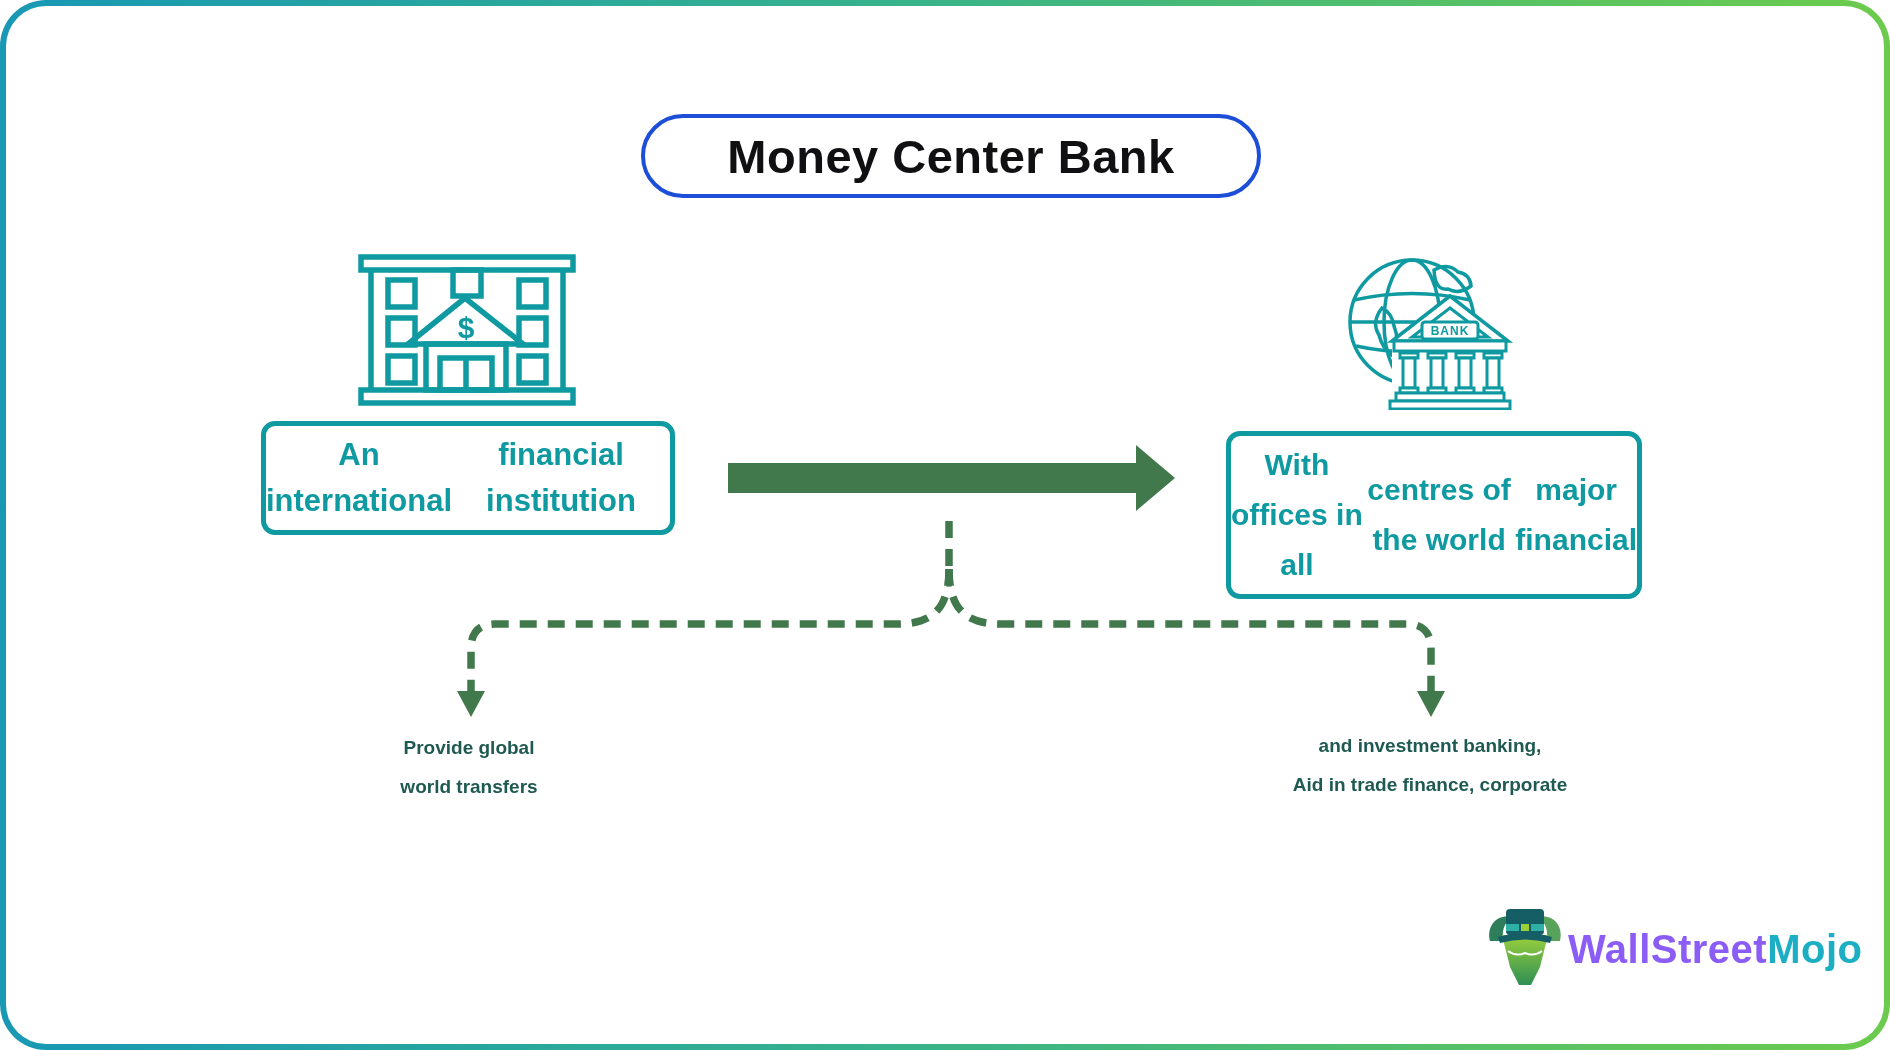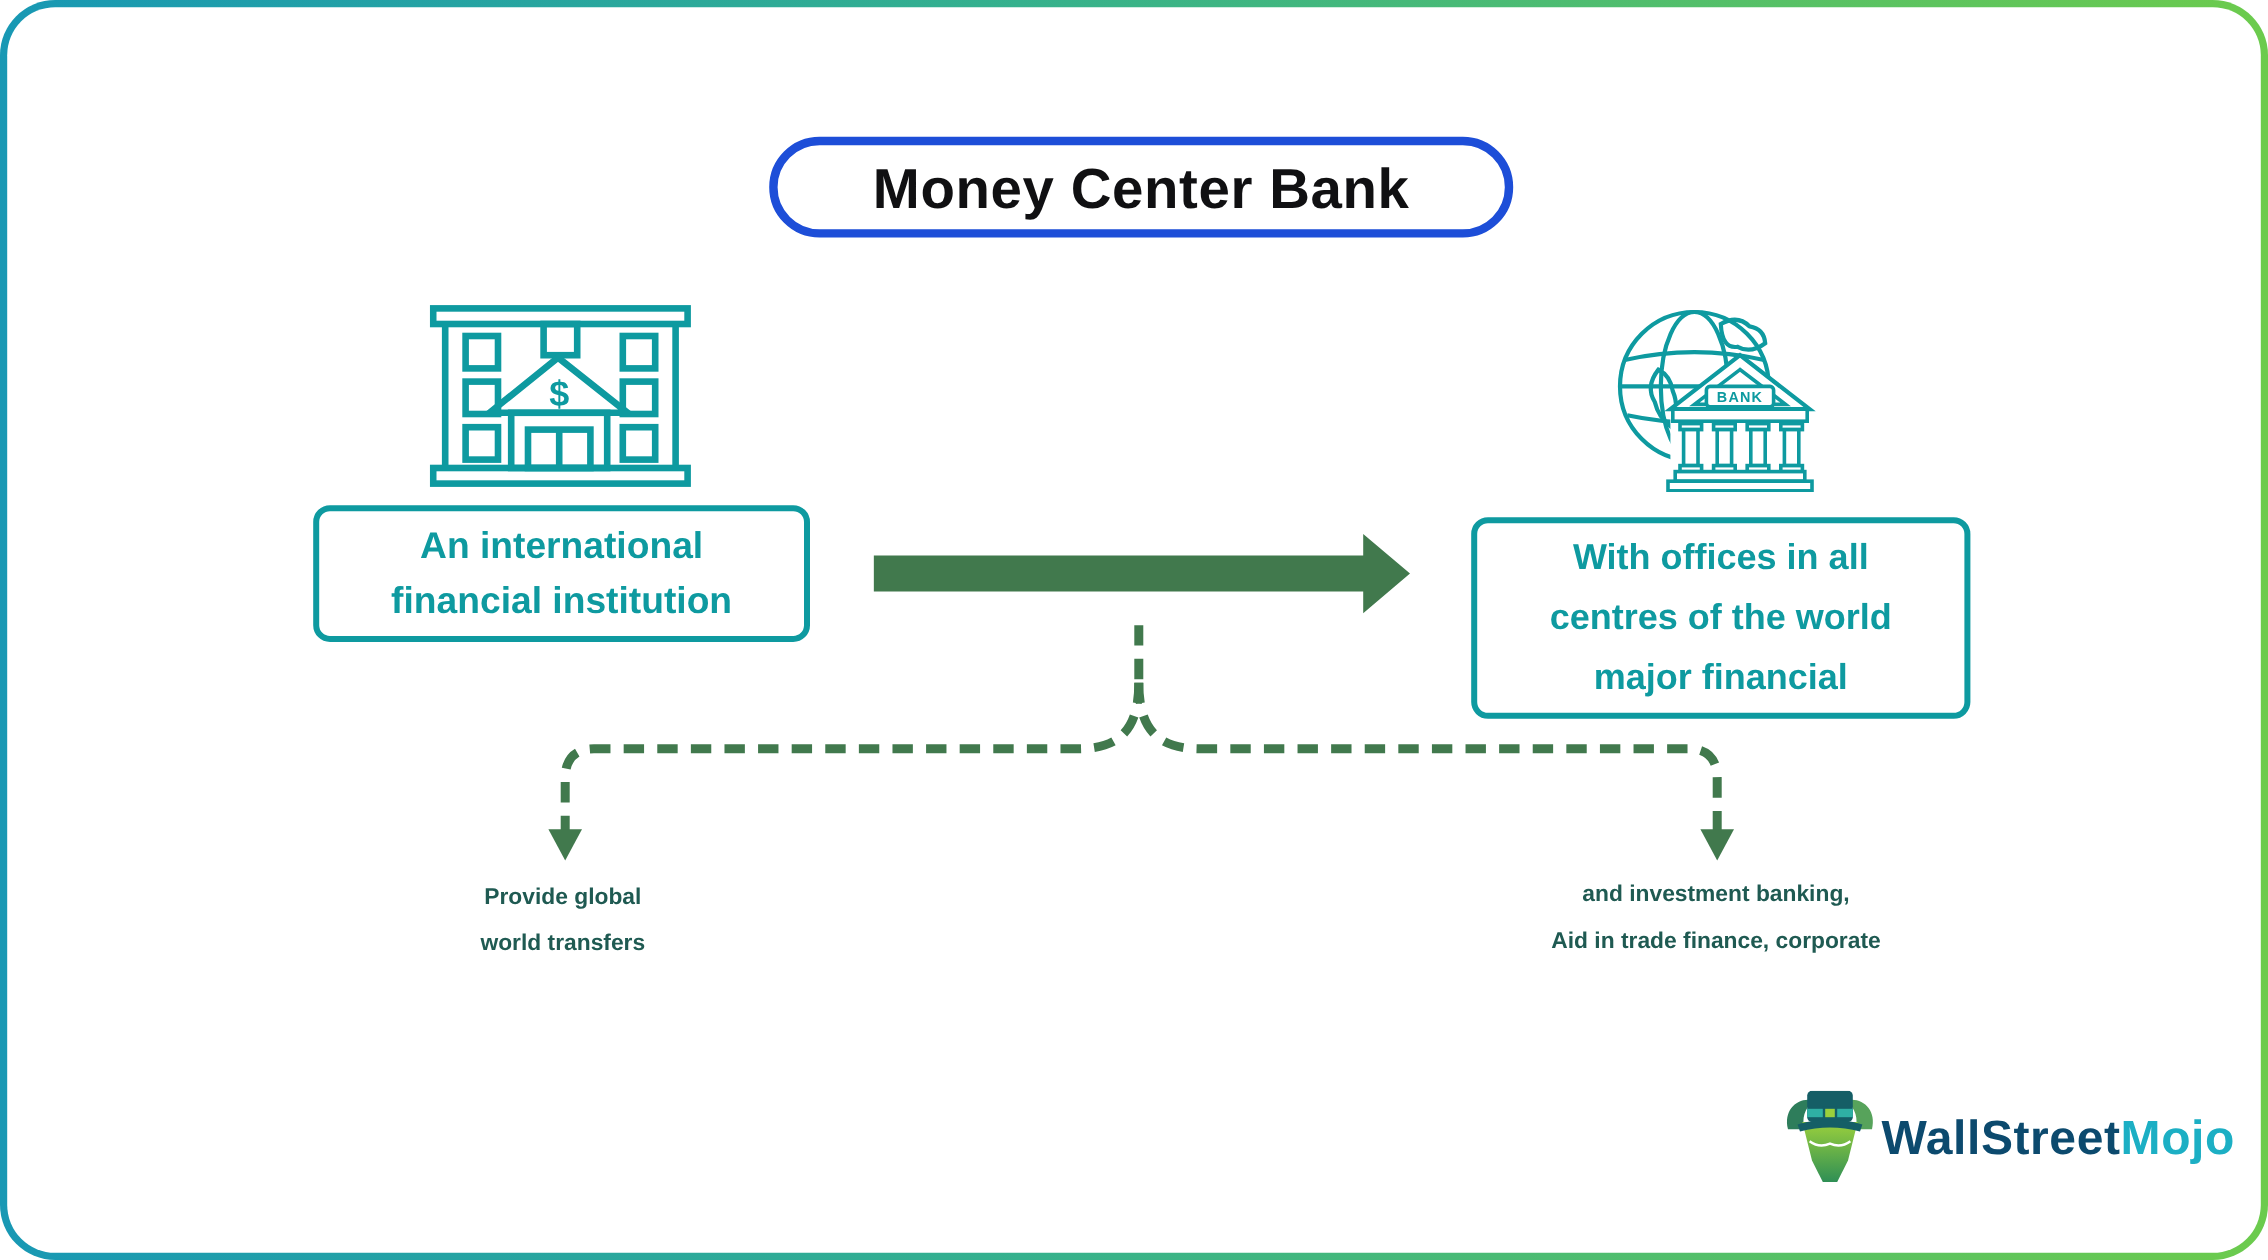--- a/index.html
+++ b/index.html
@@ -8,46 +8,46 @@
     position:absolute; left:0; top:0; width:1890px; height:1050px;
     background:linear-gradient(90deg,#1898B4 0%, #35B18D 45%, #6CCB4D 100%);
     border-radius:46px; padding:6px;
   }
   .canvas {
     position:relative; width:100%; height:100%;
     background:#ffffff; border-radius:40px; overflow:hidden;
   }
   .title-pill {
     position:absolute; left:635px; top:108px; width:620px; height:84px;
-    border:7px solid #1d4ed8; border-radius:44px;
+    border:4px solid #1d4ed8; border-radius:44px;
     display:flex; align-items:center; justify-content:center;
   }
   .title-pill span {
     font-size:47px; font-weight:bold; color:#101012; letter-spacing:0.5px;
   }
   .icon-abs { position:absolute; }
   .flow-box {
     position:absolute; border:5px solid #0E9AA0; border-radius:14px;
-    display:flex; flex-direction:column; align-items:center; justify-content:center;
+    display:flex; flex-direction:row; align-items:center; justify-content:center;
     text-align:center; color:#0E9AA0; font-weight:bold; background:#fff;
   }
   .flow-box.left  { left:255px; top:415px; width:414px; height:114px; font-size:31px; line-height:46px; }
   .flow-box.right { left:1220px; top:415px; width:416px; height:168px; font-size:30px; line-height:50px;margin-top:10px; }
   .outcome {
     position:absolute; text-align:center; color:#1F5A52; font-weight:bold;
     font-size:19px; line-height:39px;
   }
   .outcome.left  { left:263px;  top:722px; width:400px; }
   .outcome.right { left:1124px; top:720px; width:600px; }
   .logo { position:absolute; left:1480px; top:903px; width:340px; height:84px; }
   .logo-text {
     position:absolute; left:82px; top:18px; font-size:40px; font-weight:bold;
     letter-spacing:0.5px; white-space:nowrap;
   }
-  .logo-text .p1 { color:#0c4a6e; }
+  .logo-text .p1 { color:#8b5cf6; }
   .logo-text .p2 { color:#1CAFC4; }
 </style>
 </head>
 <body>
 
 <div class="frame">
   <div class="canvas">
 
     <div class="title-pill">
       <span>Money Center Bank</span>

